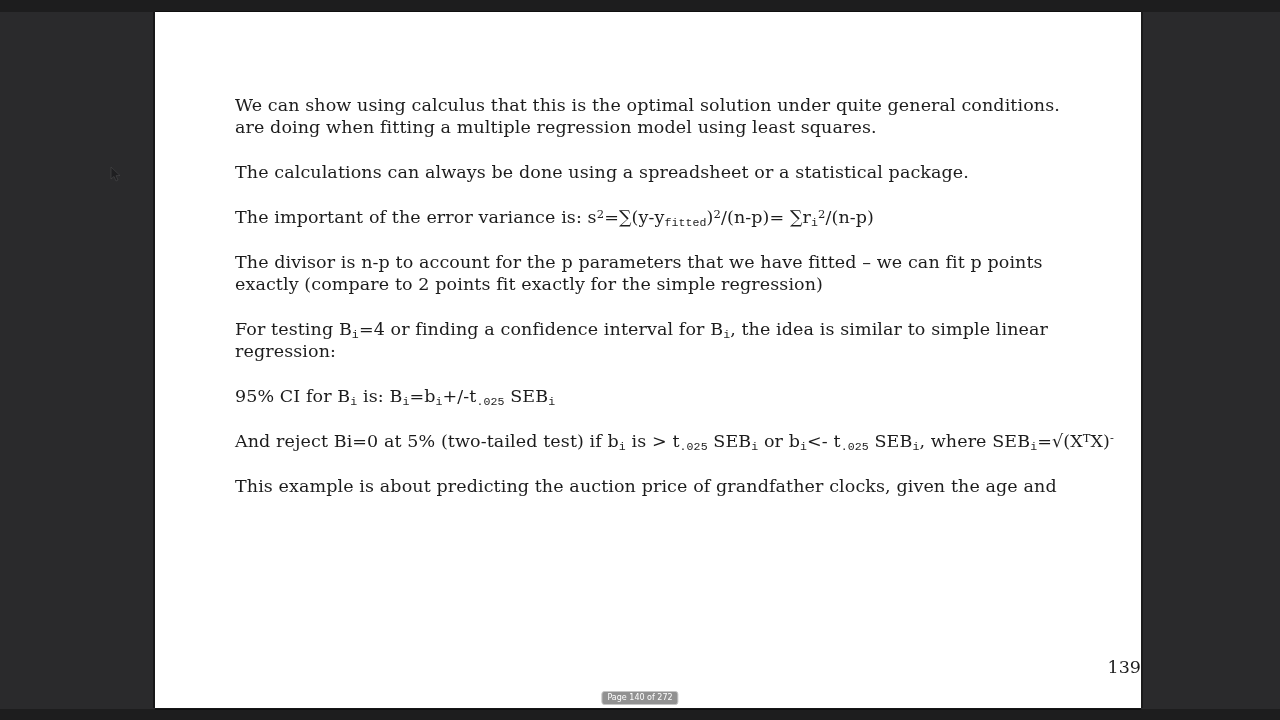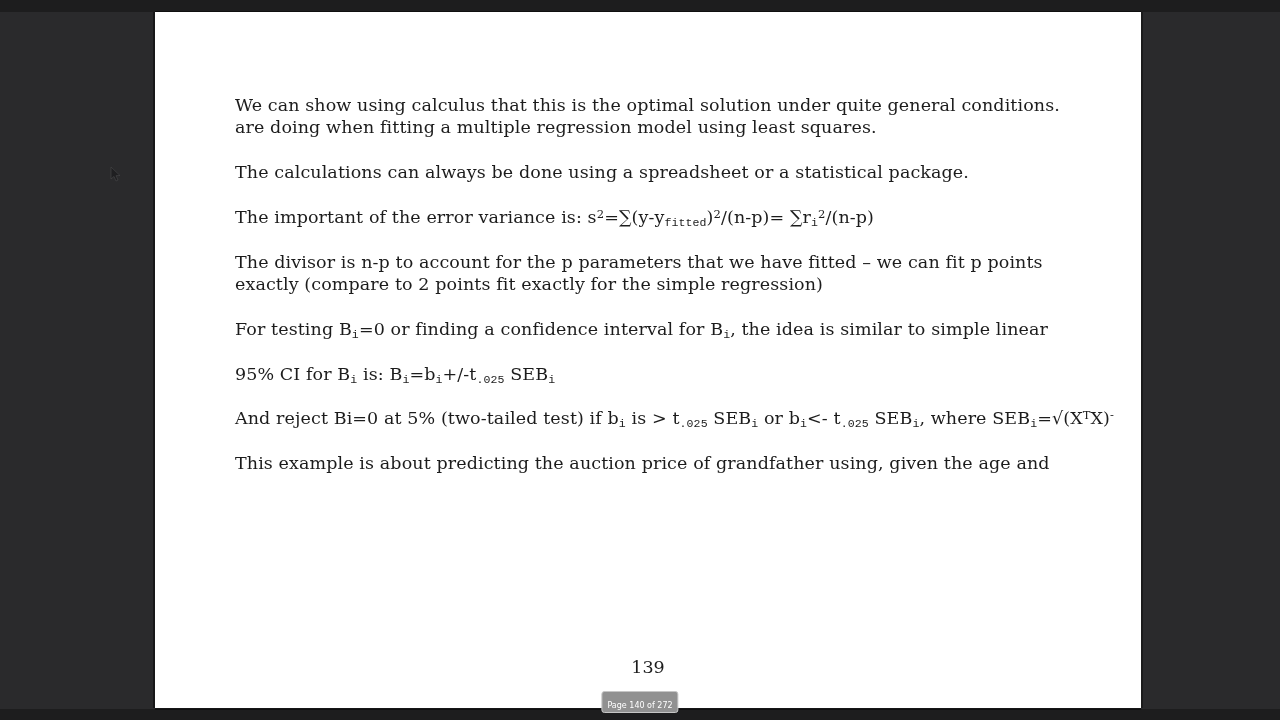--- a/index.html
+++ b/index.html
@@ -44,36 +44,36 @@
     letter-spacing: 0.1px;
   }
   .para { margin: 0 0 22.4px 0; }
   .line { white-space: nowrap; line-height: 22.4px; height: 22.4px; }
   .sup { font-size: 66%; position: relative; top: -0.45em; }
   .sub { font-size: 66%; position: relative; top: 0.25em; font-family: Liberation Mono, monospace; }
 
   .page-number {
     position: absolute;
     left: 0; right: 0; top: 645px;
-    text-align: center;
+    text-align: right;
     font-size: 17.5px;
     color: var(--text);
   }
 
   .page-badge {
     position: absolute;
     left: 640px; top: 691px;
     transform: translateX(-50%);
     background: var(--badge-bg);
     border: 1px solid var(--badge-border);
     color: var(--badge-text);
     font-family: "DejaVu Sans", "Liberation Sans", sans-serif;
     font-size: 8px;
     line-height: 9px;
-    padding: 9px 5px 2px 5px;
+    padding: 1px 5px 2px 5px;
     border-radius: 3px;
     white-space: nowrap;
   }
 
   .mouse-cursor {
     position: absolute;
     left: 110px; top: 167px;
     width: 11px; height: 16px;
   }
 </style>
@@ -97,28 +97,29 @@
         <div class="line"><span>The calculations can always be done using a spreadsheet or a statistical package.</span></div>
       </div>
       <div class="para">
         <div class="line"><span>The important of the error variance is: s</span><span class="sup">2</span><span>=∑(y-y</span><span class="sub">fitted</span><span>)</span><span class="sup">2</span><span>/(n-p)= ∑r</span><span class="sub">i</span><span class="sup">2</span><span>/(n-p)</span></div>
       </div>
       <div class="para">
         <div class="line"><span>The divisor is n-p to account for the p parameters that we have fitted – we can fit p points</span></div>
         <div class="line"><span>exactly (compare to 2 points fit exactly for the simple regression)</span></div>
       </div>
       <div class="para">
-        <div class="line"><span>For testing B</span><span class="sub">i</span><span>=0 or finding a confidence interval for B</span><span class="sub">i</span><span>, the idea is similar to simple linear</span></div>
+        <div class="line"><span>For testing B</span><span class="sub">i</span><span>=4 or finding a confidence interval for B</span><span class="sub">i</span><span>, the idea is similar to simple linear</span></div>
+        <div class="line"><span>regression:</span></div>
       </div>
       <div class="para">
         <div class="line"><span>95% CI for B</span><span class="sub">i</span><span> is: B</span><span class="sub">i</span><span>=b</span><span class="sub">i</span><span>+/-t</span><span class="sub">.025</span><span> SEB</span><span class="sub">i</span></div>
       </div>
       <div class="para">
         <div class="line"><span>And reject Bi=0 at 5% (two-tailed test) if b</span><span class="sub">i</span><span> is &gt; t</span><span class="sub">.025</span><span> SEB</span><span class="sub">i</span><span> or b</span><span class="sub">i</span><span>&lt;- t</span><span class="sub">.025</span><span> SEB</span><span class="sub">i</span><span>, where SEB</span><span class="sub">i</span><span>=√(X</span><span class="sup">T</span><span>X)</span><span class="sup">-</span></div>
       </div>
       <div class="para">
-        <div class="line"><span>This example is about predicting the auction price of grandfather using, given the age and</span></div>
+        <div class="line"><span>This example is about predicting the auction price of grandfather clocks, given the age and</span></div>
       </div>
     </div>
   <div class="page-number">139</div>
 </div>
 
 <div class="page-badge">Page 140 of 272</div>
 
 </body></html>

